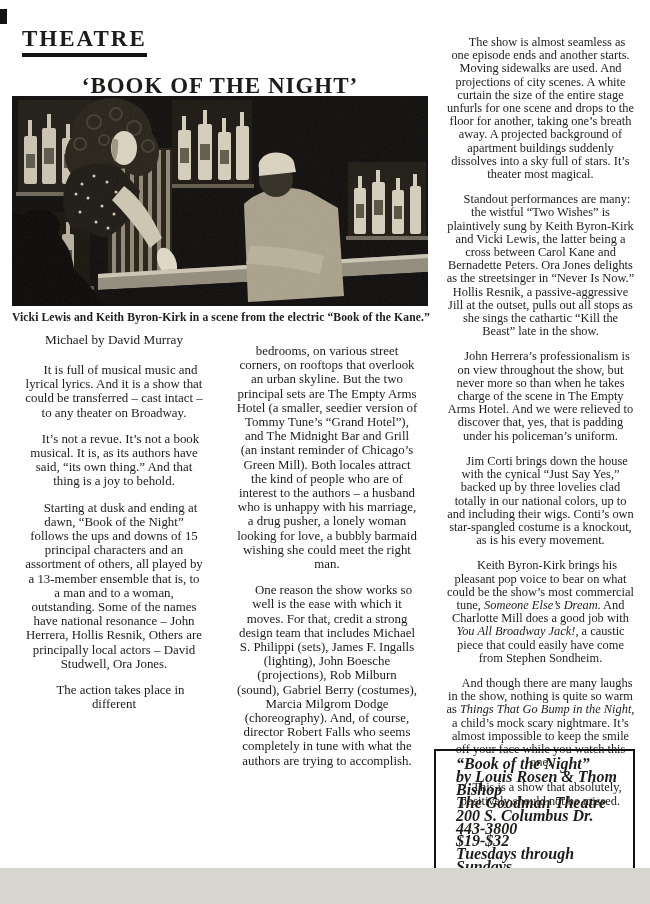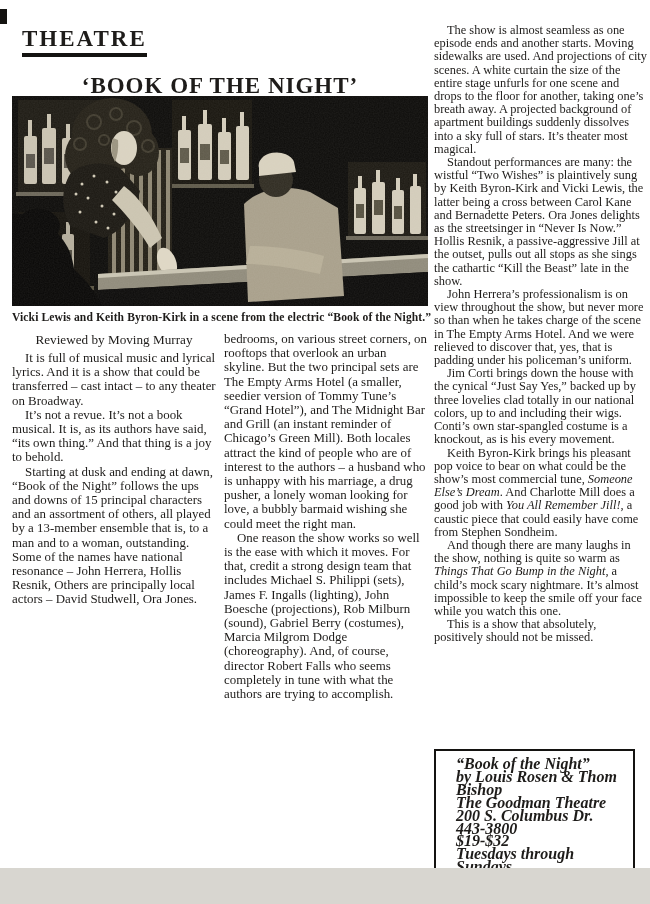--- a/index.html
+++ b/index.html
@@ -28,21 +28,21 @@
   .caption {
     position:absolute; left:12px; top:311px; width:430px;
     font-size:11.6px; font-weight:bold; white-space:nowrap; letter-spacing:0.1px;
   }
   .byline {
     position:absolute; left:12px; top:332px; width:204px;
     text-align:center; font-size:13.2px;
   }
 
   .col { position:absolute; }
-  .col p { margin:0; text-indent:13px; }
+  .col p { margin:12px; text-indent:13px;text-align:center; }
   .col p.noindent { text-indent:0; }
   .col-left  { left:12px;  top:351px; width:204px; }
   .col-mid   { left:224px; top:332px; width:206px; }
   .col-right { left:434px; top:24px;  width:213px; }
   .col-left p, .col-mid p { font-size:12.9px; line-height:14.2px; }
   .col-right p { font-size:12.4px; line-height:13.2px; }
   .ital { font-style:italic; }
 
   .info-box {
     position:absolute; left:434px; top:749px; width:201px;
@@ -213,39 +213,40 @@
       </g>
       <g>
         <path d="M0,118 C22,116 44,130 56,152 C66,174 64,196 54,210 L0,210 Z" fill="#060504"></path>
         <ellipse cx="26" cy="130" rx="22" ry="17" fill="#060504"></ellipse>
         <path d="M40,160 C60,168 80,188 90,210 L40,210 Z" fill="#060504"></path>
       </g>
       <rect width="416" height="210" filter="url(#grain)"></rect>
     </svg>
   </div>
 
-  <div class="caption">Vicki Lewis and Keith Byron-Kirk in a scene from the electric “Book of the Night.”</div>
-
-  <div class="byline">Reviewed by Moving Murray</div>
+  <div class="caption">Vicki Lewis and Keith Byron-Kirk in a scene from the electric “Book of the Kane.”</div>
+
+  <div class="byline">Michael by David Murray</div>
 
   <div class="col col-left">
       <p><span>It is full of musical music and lyrical lyrics. And it is a show that could be transferred – cast intact – to any theater on Broadway.</span></p>
       <p><span>It’s not a revue. It’s not a book musical. It is, as its authors have said, “its own thing.” And that thing is a joy to behold.</span></p>
       <p><span>Starting at dusk and ending at dawn, “Book of the Night” follows the ups and downs of 15 principal characters and an assortment of others, all played by a 13-member ensemble that is, to a man and to a woman, outstanding. Some of the names have national resonance – John Herrera, Hollis Resnik, Others are principally local actors – David Studwell, Ora Jones.</span></p>
+      <p><span>The action takes place in different</span></p>
     </div>
   <div class="col col-mid">
       <p class="noindent"><span>bedrooms, on various street corners, on rooftops that overlook an urban skyline. But the two principal sets are The Empty Arms Hotel (a smaller, seedier version of Tommy Tune’s “Grand Hotel”), and The Midnight Bar and Grill (an instant reminder of Chicago’s Green Mill). Both locales attract the kind of people who are of interest to the authors – a husband who is unhappy with his marriage, a drug pusher, a lonely woman looking for love, a bubbly barmaid wishing she could meet the right man.</span></p>
       <p><span>One reason the show works so well is the ease with which it moves. For that, credit a strong design team that includes Michael S. Philippi (sets), James F. Ingalls (lighting), John Boesche (projections), Rob Milburn (sound), Gabriel Berry (costumes), Marcia Milgrom Dodge (choreography). And, of course, director Robert Falls who seems completely in tune with what the authors are trying to accomplish.</span></p>
     </div>
   <div class="col col-right">
       <p><span>The show is almost seamless as one episode ends and another starts. Moving sidewalks are used. And projections of city scenes. A white curtain the size of the entire stage unfurls for one scene and drops to the floor for another, taking one’s breath away. A projected background of apartment buildings suddenly dissolves into a sky full of stars. It’s theater most magical.</span></p>
       <p><span>Standout performances are many: the wistful “Two Wishes” is plaintively sung by Keith Byron-Kirk and Vicki Lewis, the latter being a cross between Carol Kane and Bernadette Peters. Ora Jones delights as the streetsinger in “Never Is Now.” Hollis Resnik, a passive-aggressive Jill at the outset, pulls out all stops as she sings the cathartic “Kill the Beast” late in the show.</span></p>
       <p><span>John Herrera’s professionalism is on view throughout the show, but never more so than when he takes charge of the scene in The Empty Arms Hotel. And we were relieved to discover that, yes, that is padding under his policeman’s uniform.</span></p>
       <p><span>Jim Corti brings down the house with the cynical “Just Say Yes,” backed up by three lovelies clad totally in our national colors, up to and including their wigs. Conti’s own star-spangled costume is a knockout, as is his every movement.</span></p>
-      <p><span>Keith Byron-Kirk brings his pleasant pop voice to bear on what could be the show’s most commercial tune, </span><span class="ital">Someone Else’s Dream</span><span>. And Charlotte Mill does a good job with </span><span class="ital">You All Remember Jill!</span><span>, a caustic piece that could easily have come from Stephen Sondheim.</span></p>
+      <p><span>Keith Byron-Kirk brings his pleasant pop voice to bear on what could be the show’s most commercial tune, </span><span class="ital">Someone Else’s Dream</span><span>. And Charlotte Mill does a good job with </span><span class="ital">You All Broadway Jack!</span><span>, a caustic piece that could easily have come from Stephen Sondheim.</span></p>
       <p><span>And though there are many laughs in the show, nothing is quite so warm as </span><span class="ital">Things That Go Bump in the Night</span><span>, a child’s mock scary nightmare. It’s almost impossible to keep the smile off your face while you watch this one.</span></p>
       <p><span>This is a show that absolutely, positively should not be missed.</span></p>
     </div>
 
   <div class="info-box">
       <div>“Book of the Night”</div>
       <div>by Louis Rosen &amp; Thom Bishop</div>
       <div>The Goodman Theatre</div>
       <div>200 S. Columbus Dr.</div>
       <div>443-3800</div>

